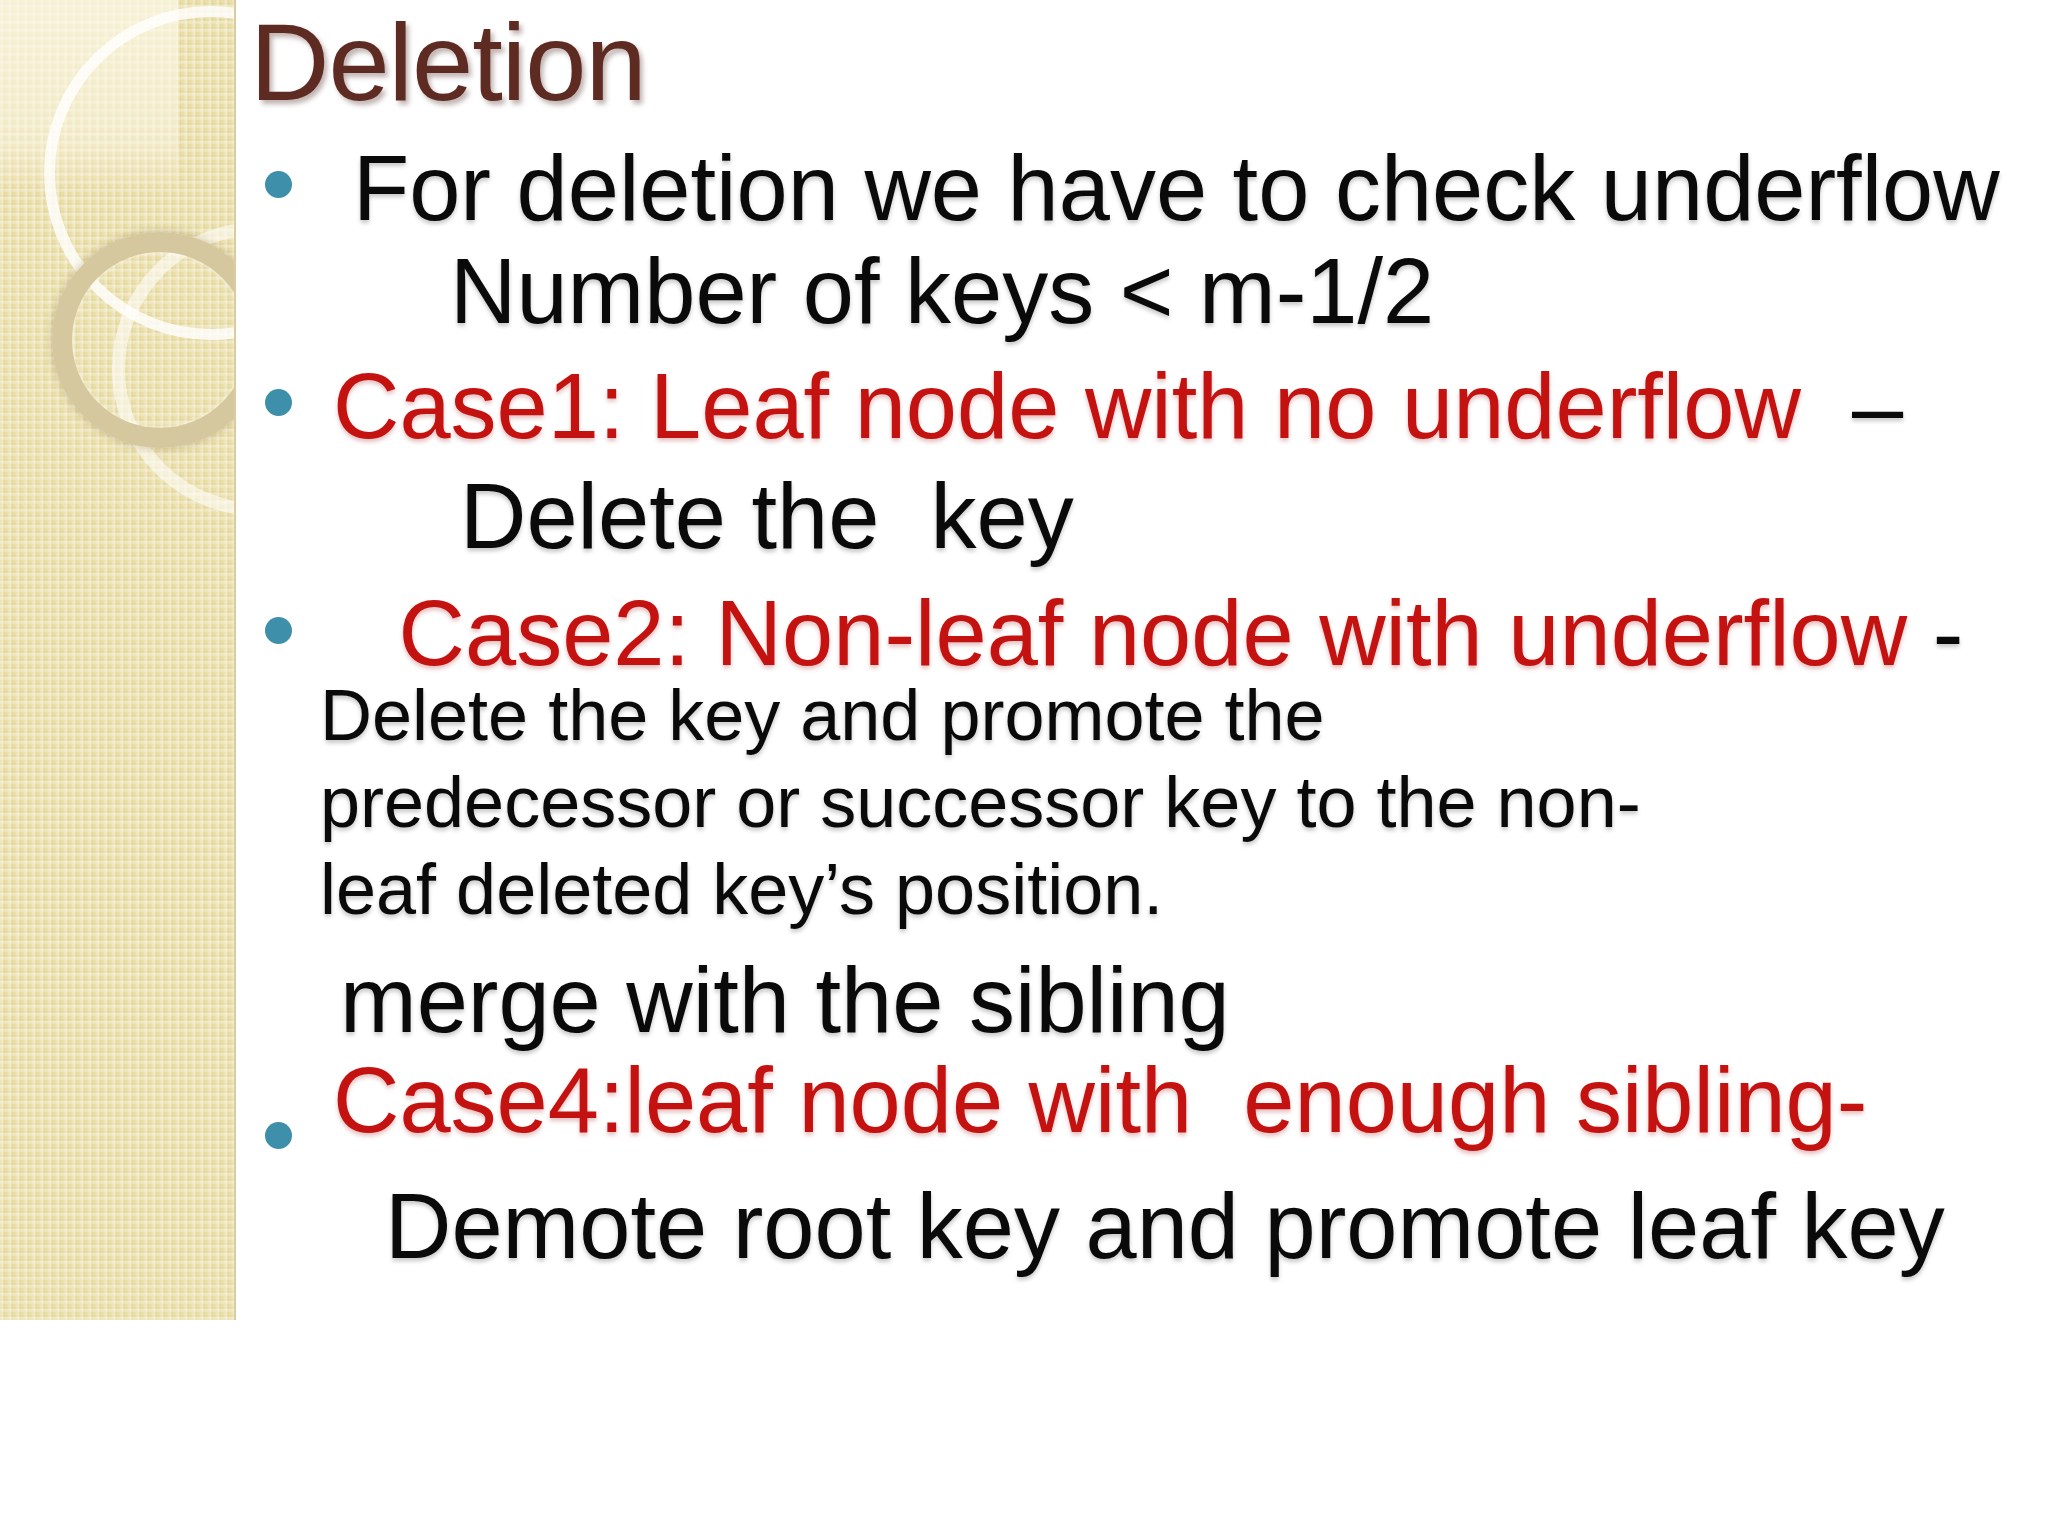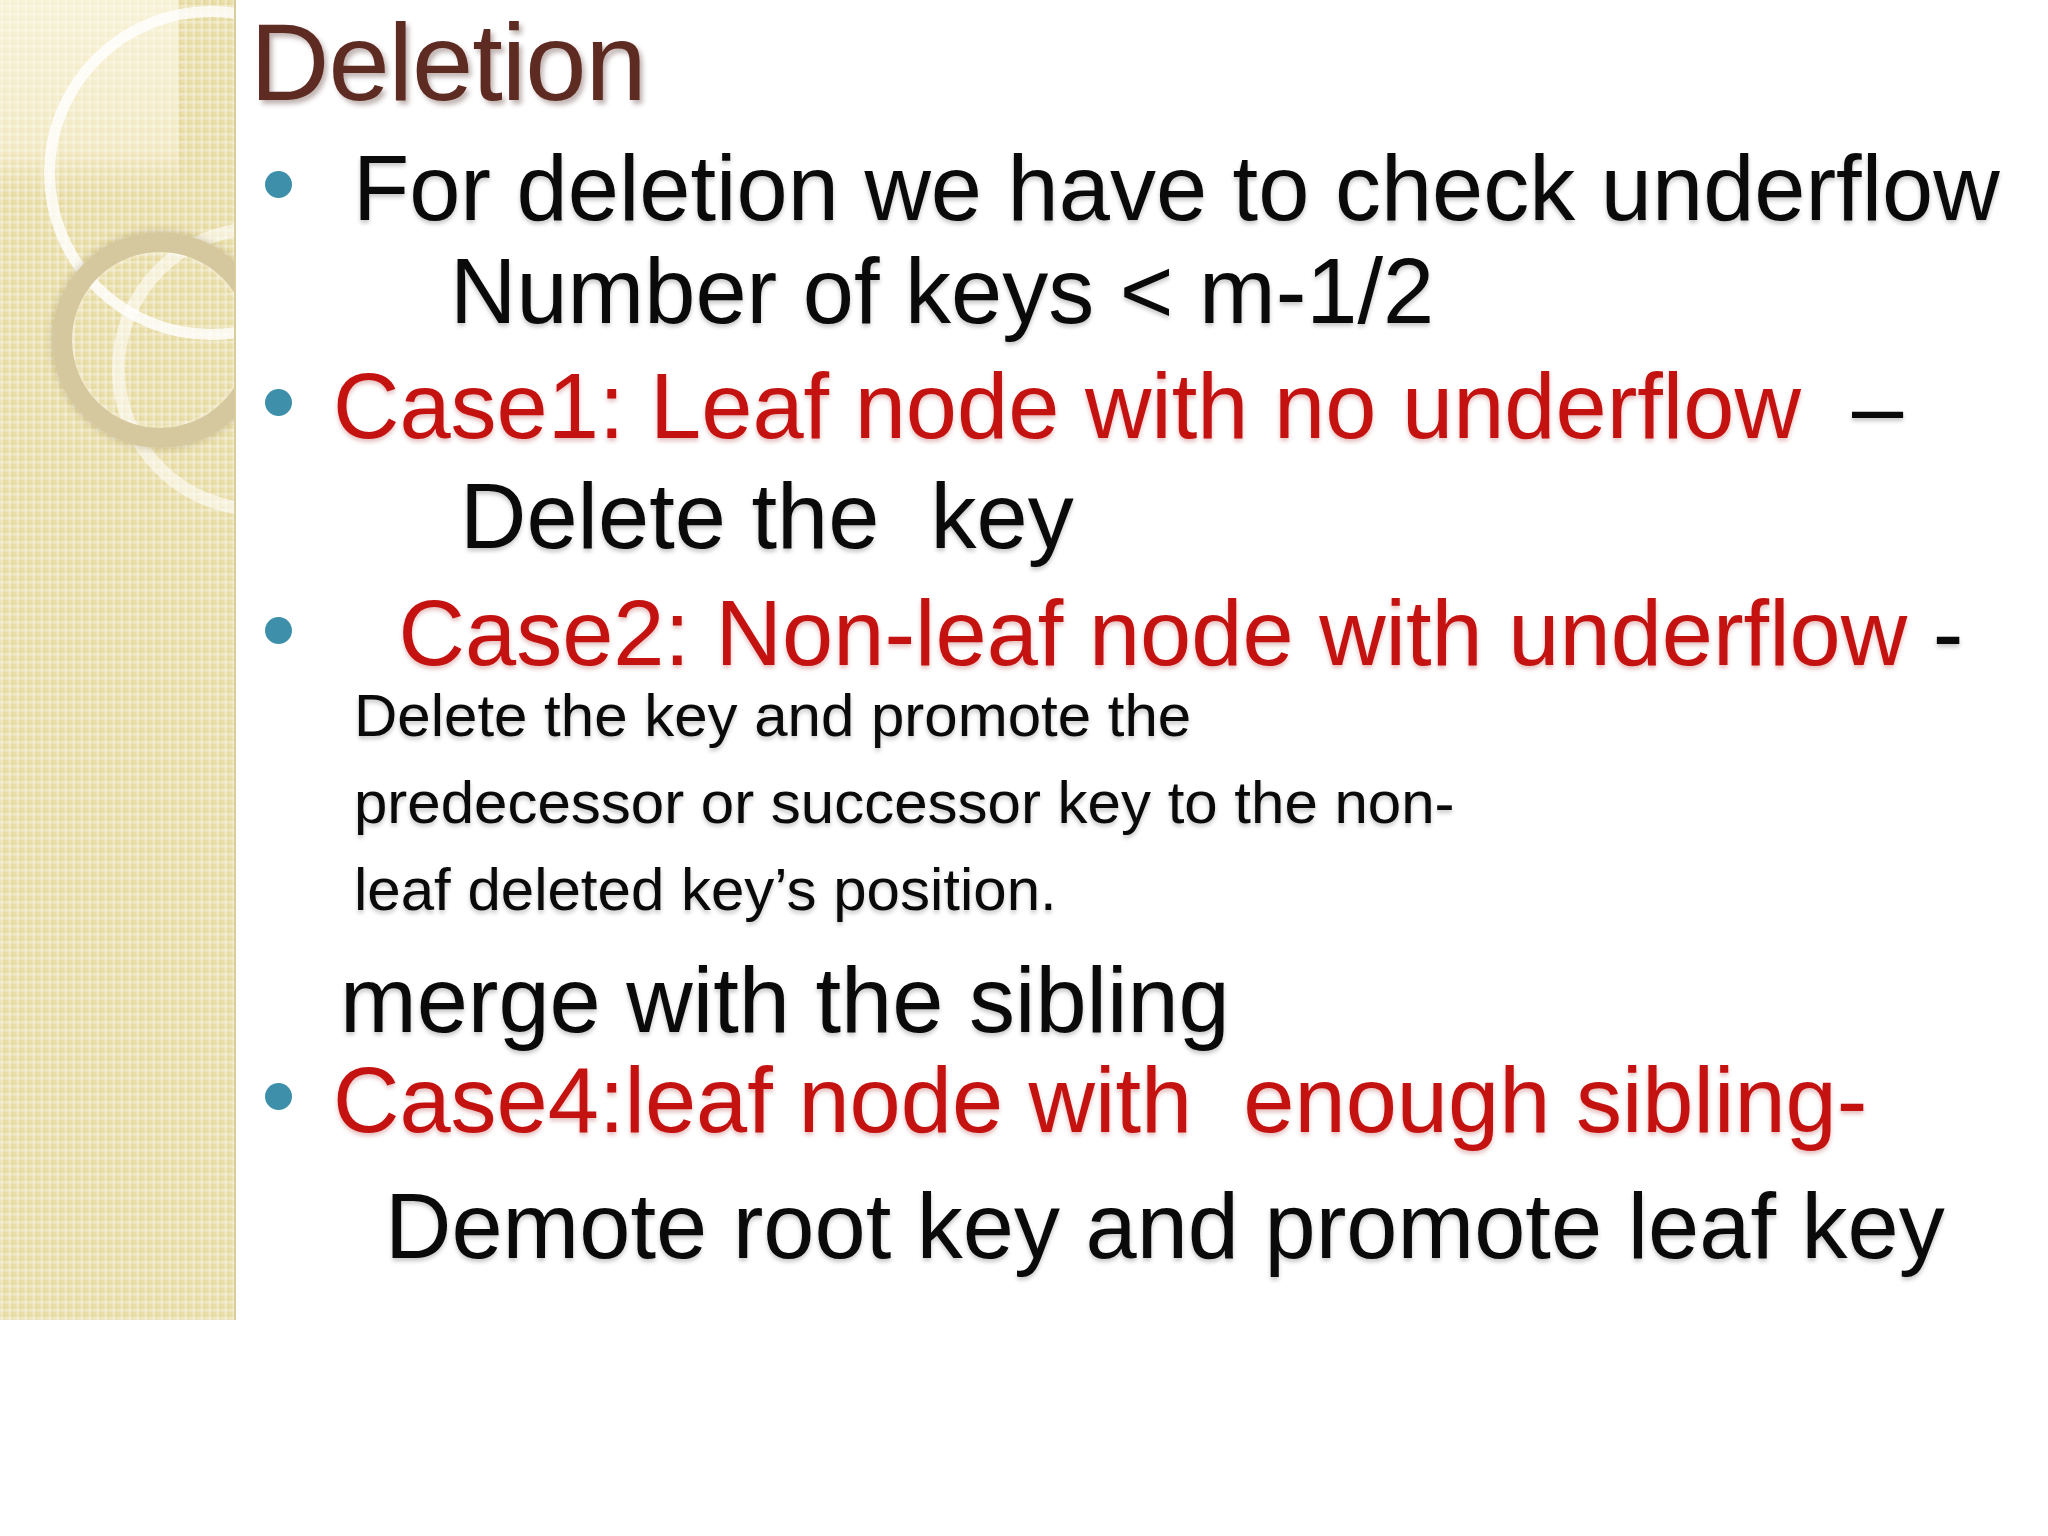--- a/index.html
+++ b/index.html
@@ -44,35 +44,35 @@
   .row{display:flex;align-items:flex-start;font-size:92px;line-height:98px;}
   .row .line{white-space:pre;}
   .dot{
     flex:none;width:27px;height:27px;border-radius:50%;
     background:var(--bullet,#3E8FA9);
     margin:32px 41px 0 29px;
   }
   .row.tight{line-height:87px;gap:40px;}
   .row.tight .dot{margin-top:27px;}
   .sub{font-size:92px;line-height:98px;white-space:pre;}
-  .desc{font-size:60px;line-height:87px;margin-left:118px;}
+  .desc{font-size:72px;line-height:87px;margin-left:84px;}
   .desc div{white-space:pre;}
   .black{color:var(--text,#0a0a0a);text-shadow:0 3px 4px rgba(0,0,0,.22);}
   .red{color:var(--red,#C41210);text-shadow:0 3px 4px rgba(160,30,30,.28);}
 
   
   .m-r1{margin-top:18px;gap:20px;}
   .m-r2{margin-top:5px;margin-left:214px;}
   .m-r3{margin-top:17px;}
   .m-r4{margin-top:12px;margin-left:224px;}
   .m-r5{margin-top:25px;}
   .m-r6{margin-top:-5px;}
   .m-r9{margin-top:0px;}
   .m-r10{margin-top:18px;margin-left:104px;}
-  .m-r11{margin-top:2px;}
+  .m-r11{margin-top:2px;align-items:flex-end;}
   .m-r12{margin-top:28px;margin-left:149px;}
 </style>
 </head>
 <body>
 
 <main class="slide">
 
   <aside class="sidebar">
     <div class="panel-light"></div>
     <div class="ring ring1"></div>

